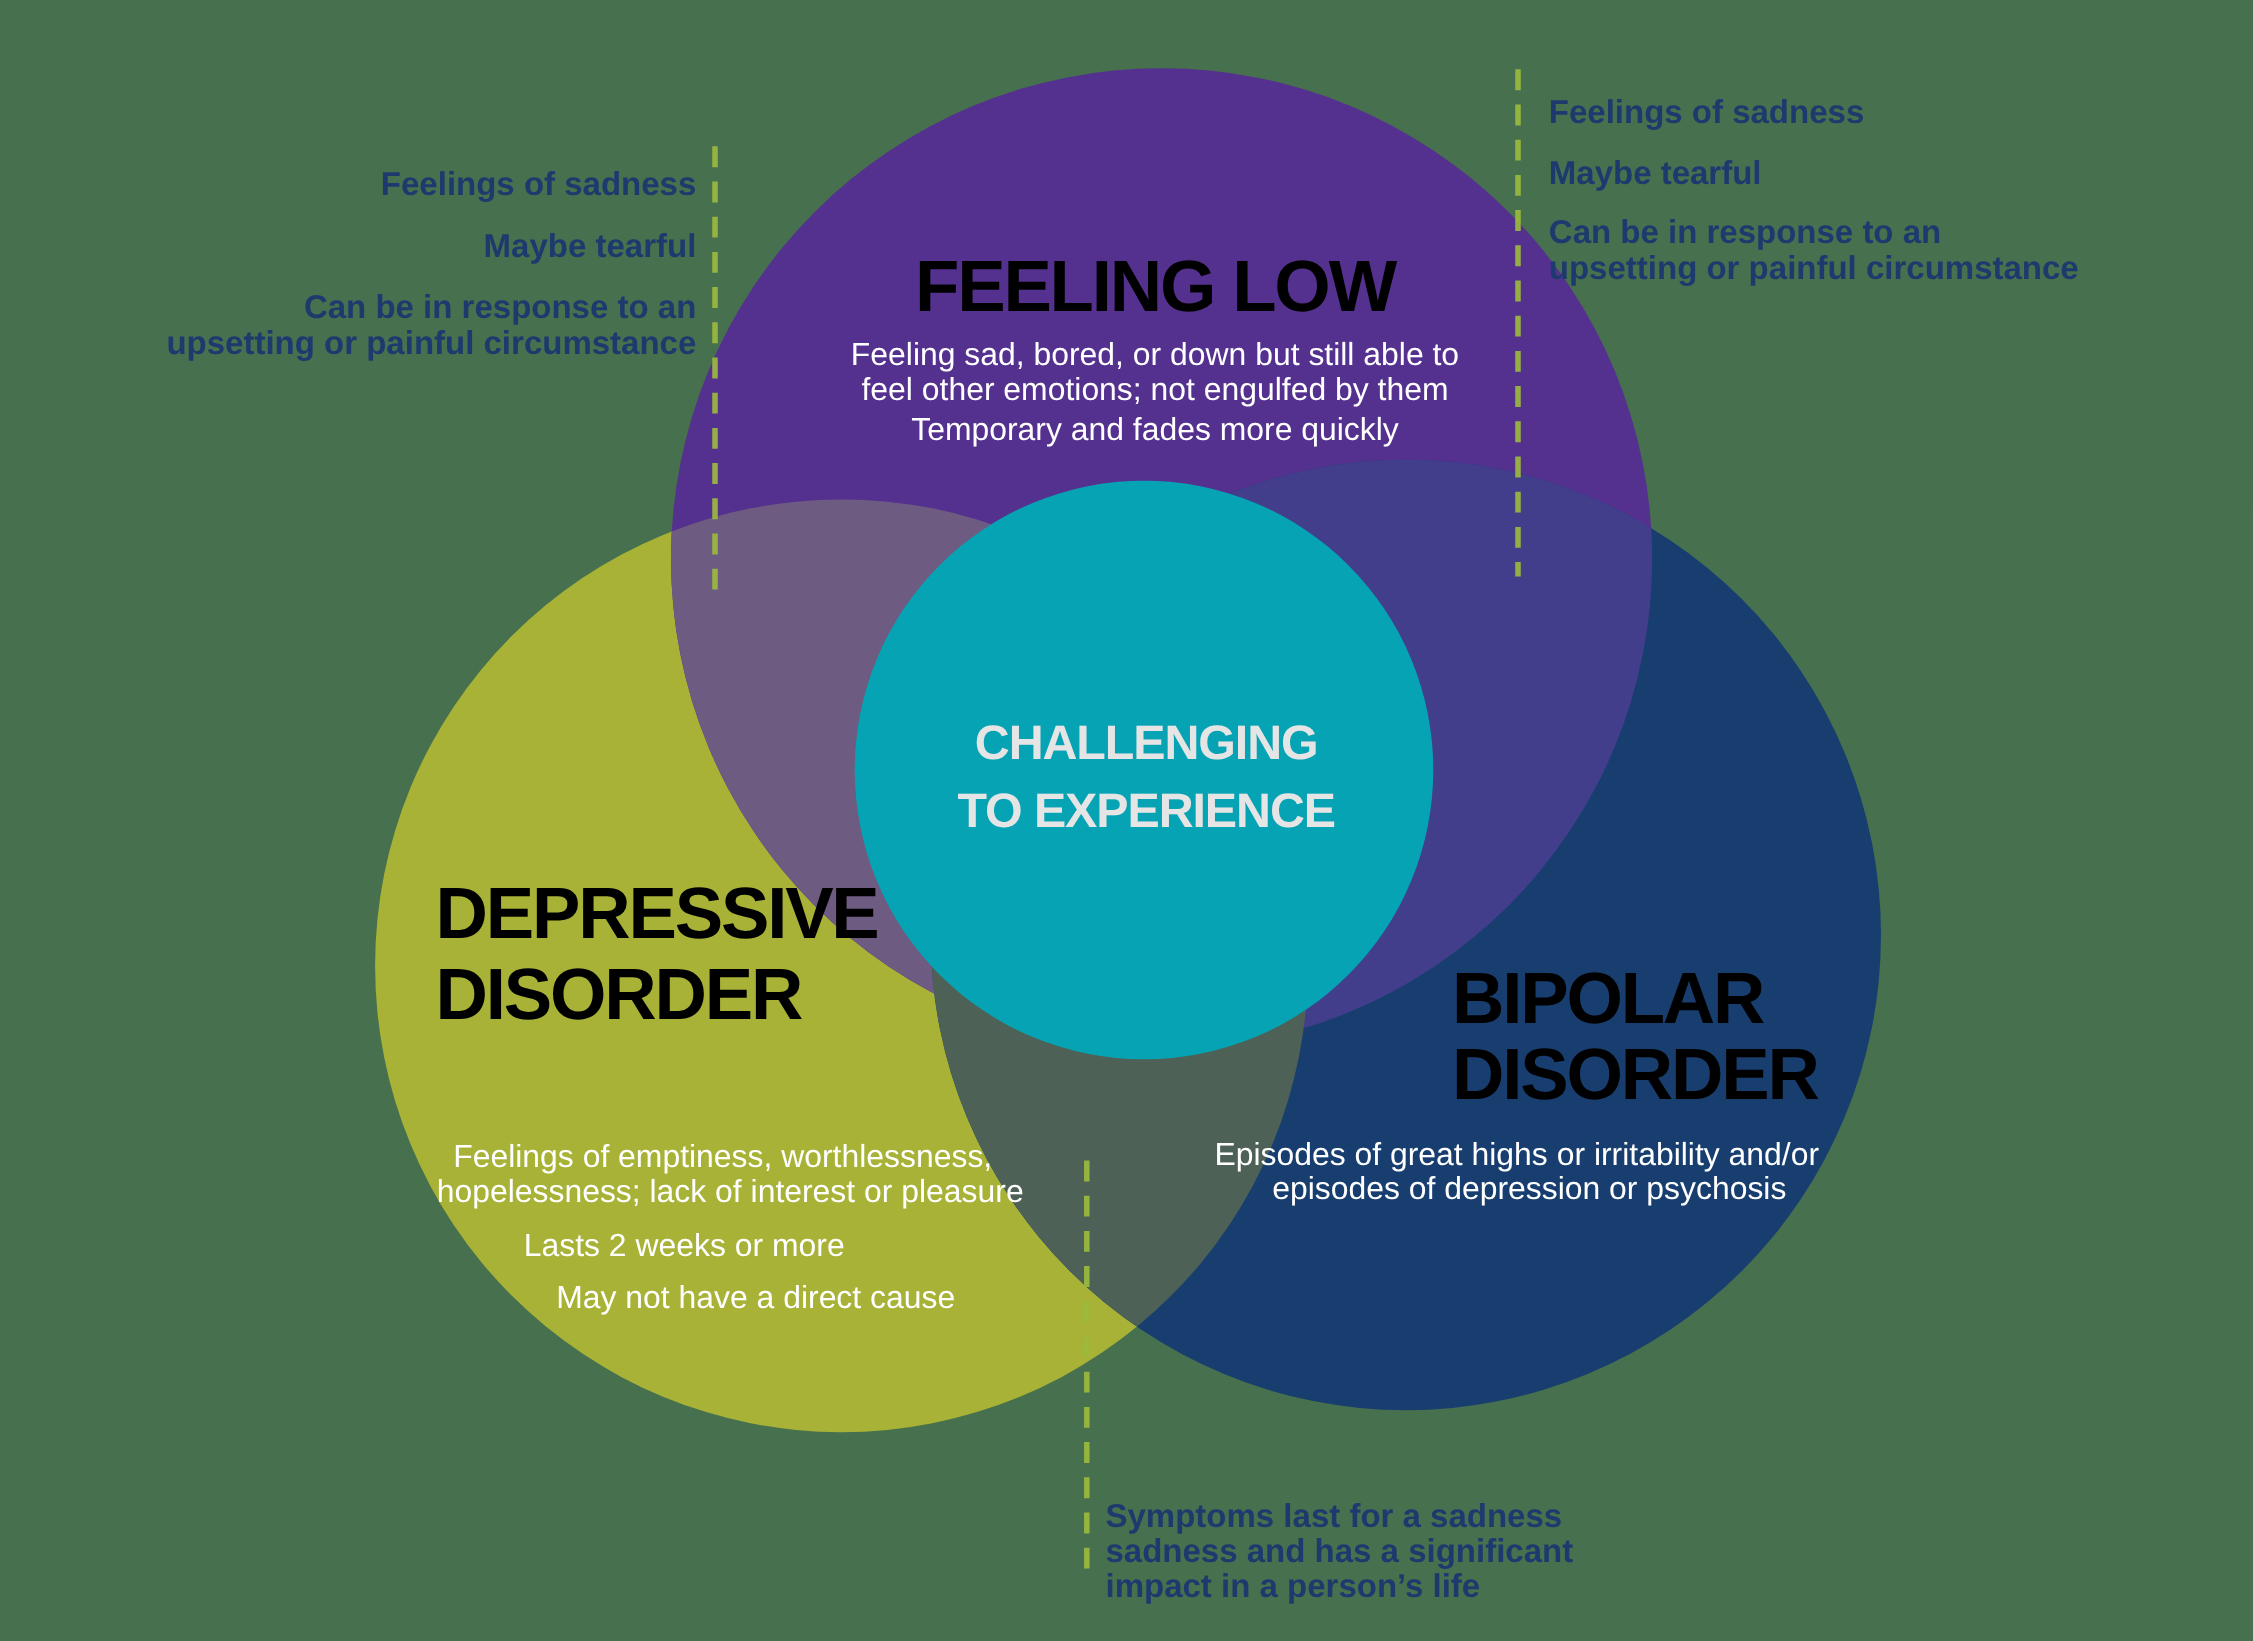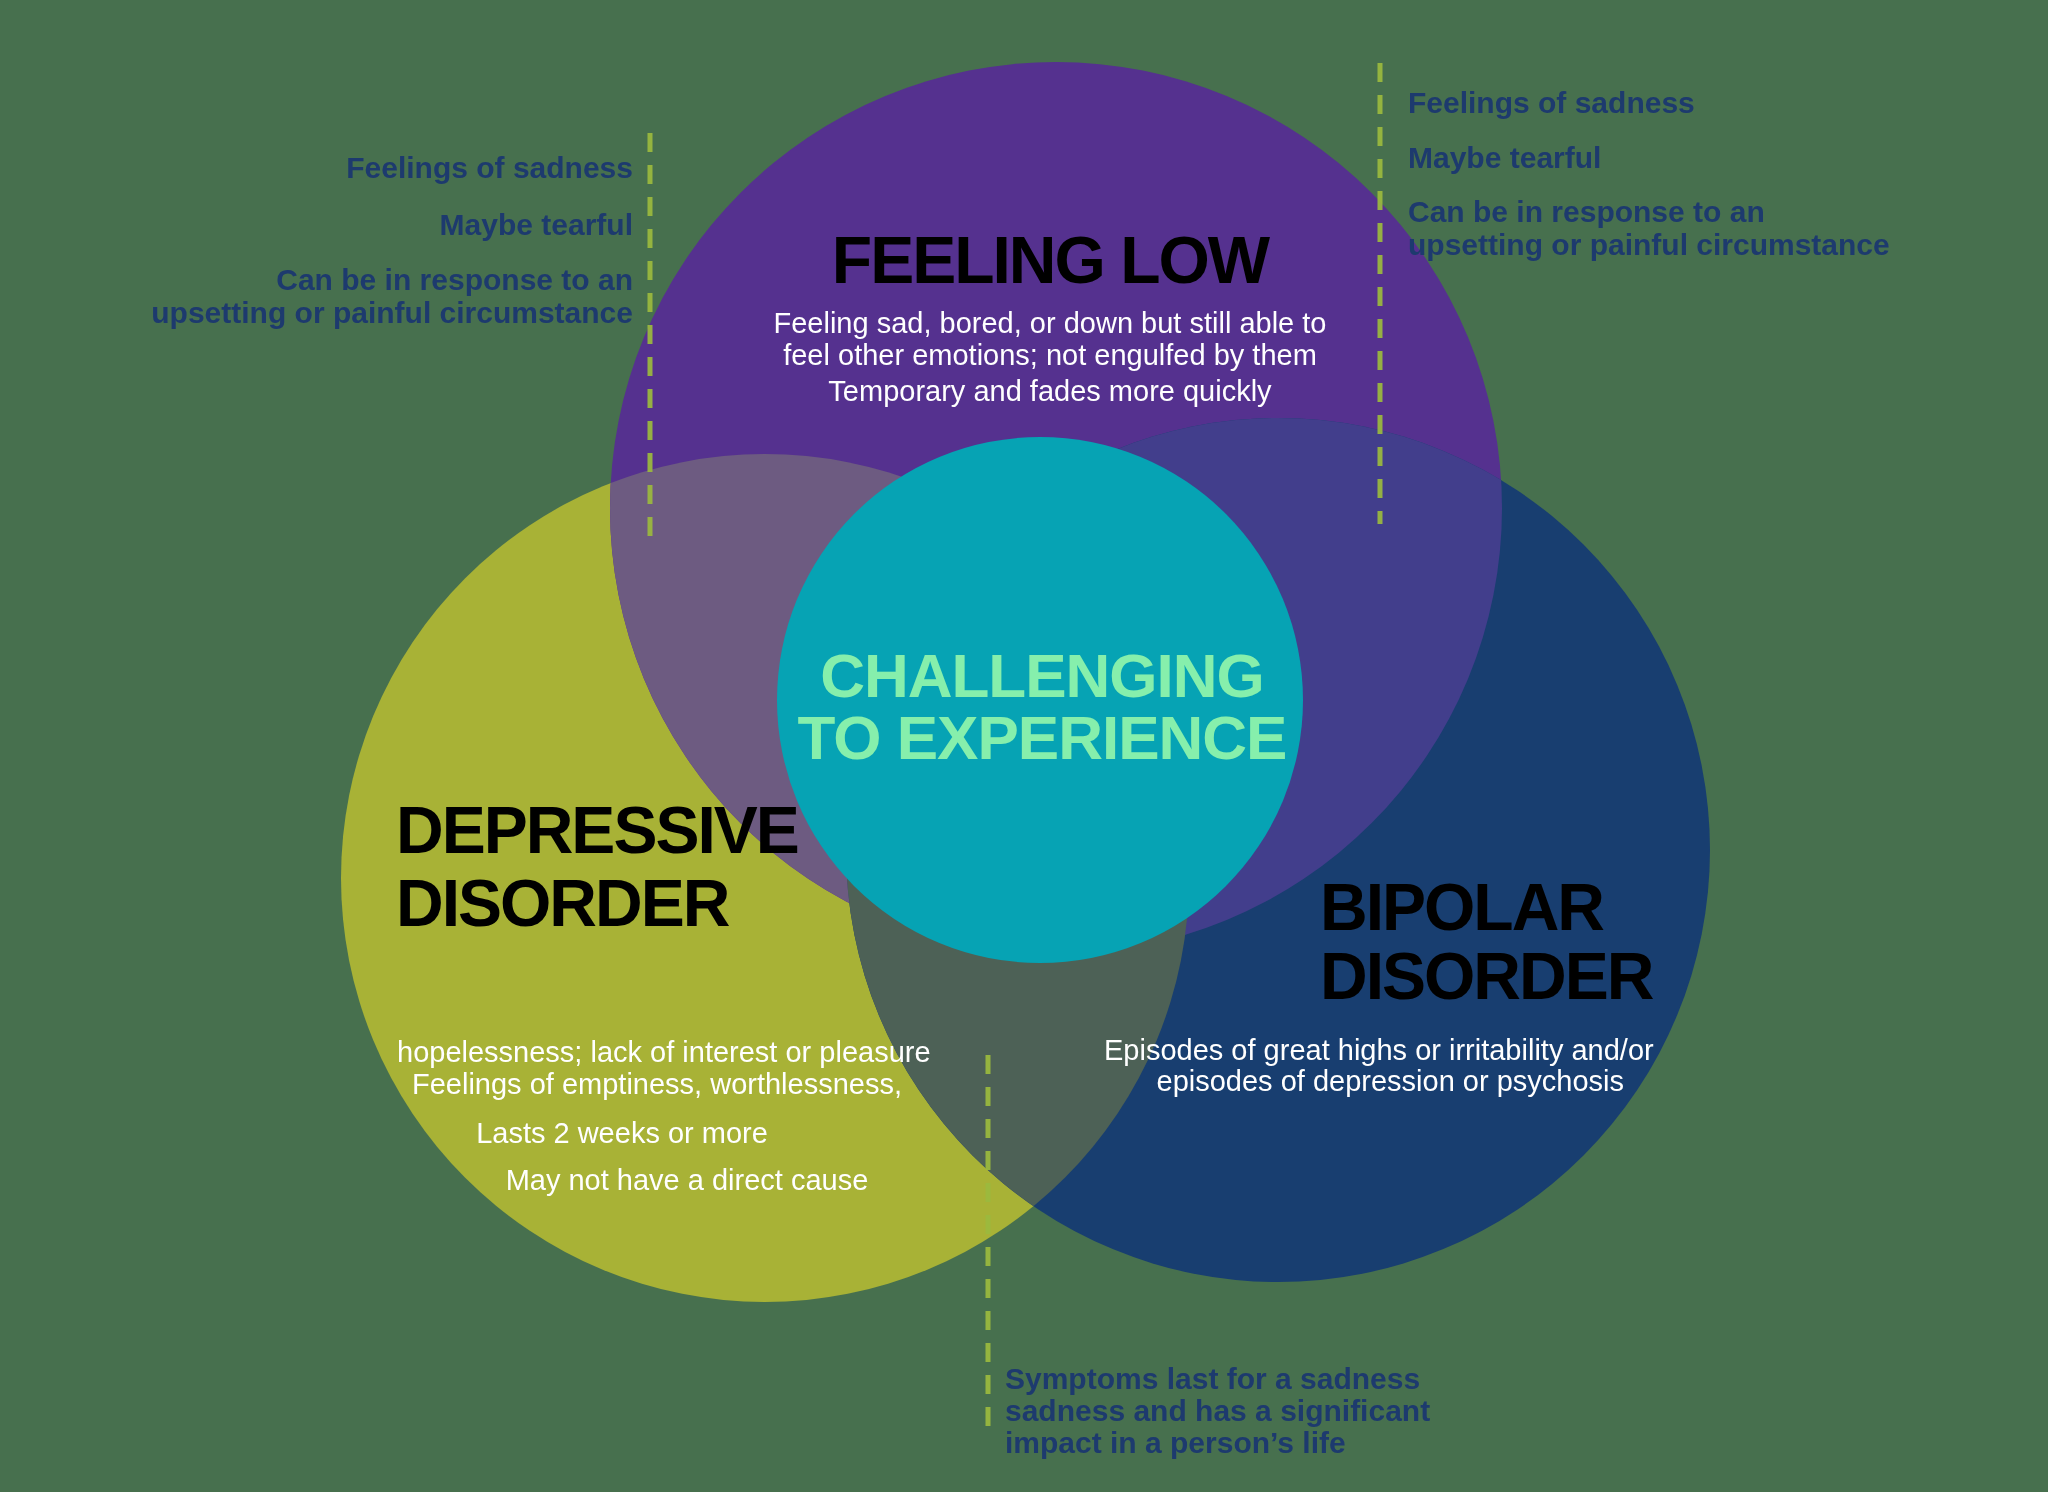--- a/index.html
+++ b/index.html
@@ -11,21 +11,21 @@
   #venn-svg{position:absolute;left:0;top:0;}
   .abs{position:absolute;margin-top:24px;}
   .circle-title{
     font-weight:bold;color:#000000;font-size:66px;line-height:73px;
     letter-spacing:-2px;white-space:nowrap;
   }
   .circle-body{
     color:#ffffff;font-size:29px;line-height:32px;white-space:nowrap;
   }
   .center-title{
-    font-weight:bold;color:#86efac;font-size:62px;line-height:52px;
+    font-weight:bold;color:#e5e5e5;font-size:44px;line-height:52px;
     letter-spacing:-1px;text-align:center;white-space:nowrap;
   }
   .note{
     font-weight:bold;color:#1d3a6e;font-size:30px;line-height:33px;white-space:nowrap;
   }
   .ta-c{text-align:center;}
   .ta-r{text-align:right;}
   .ta-l{text-align:left;}
 </style>
 </head>
@@ -71,22 +71,22 @@
     <div>Feeling sad, bored, or down but still able to</div>
     <div>feel other emotions; not engulfed by them</div>
   </div>
   <div class="abs circle-body ta-c" style="left:700px;top:351px;width:700px;">Temporary and fades more quickly</div>
 
   <div class="abs circle-title ta-l" style="left:396px;top:770px;width:640px;">
     <div>DEPRESSIVE</div>
     <div>DISORDER</div>
   </div>
   <div class="abs circle-body ta-c" style="left:397px;top:1012px;width:520px;">
+    <div>Feelings of emptiness, worthlessness,</div>
     <div>hopelessness; lack of interest or pleasure</div>
-    <div>Feelings of emptiness, worthlessness,</div>
   </div>
   <div class="abs circle-body ta-c" style="left:362px;top:1093px;width:520px;">Lasts 2 weeks or more</div>
   <div class="abs circle-body ta-c" style="left:427px;top:1140px;width:520px;">May not have a direct cause</div>
 
   <div class="abs circle-title ta-l" style="left:1320px;top:849px;width:520px;line-height:69px;">
     <div>BIPOLAR</div>
     <div>DISORDER</div>
   </div>
   <div class="abs circle-body ta-r" style="left:1104px;top:1011px;width:520px;line-height:31px;">
     <div>Episodes of great highs or irritability and/or</div>

